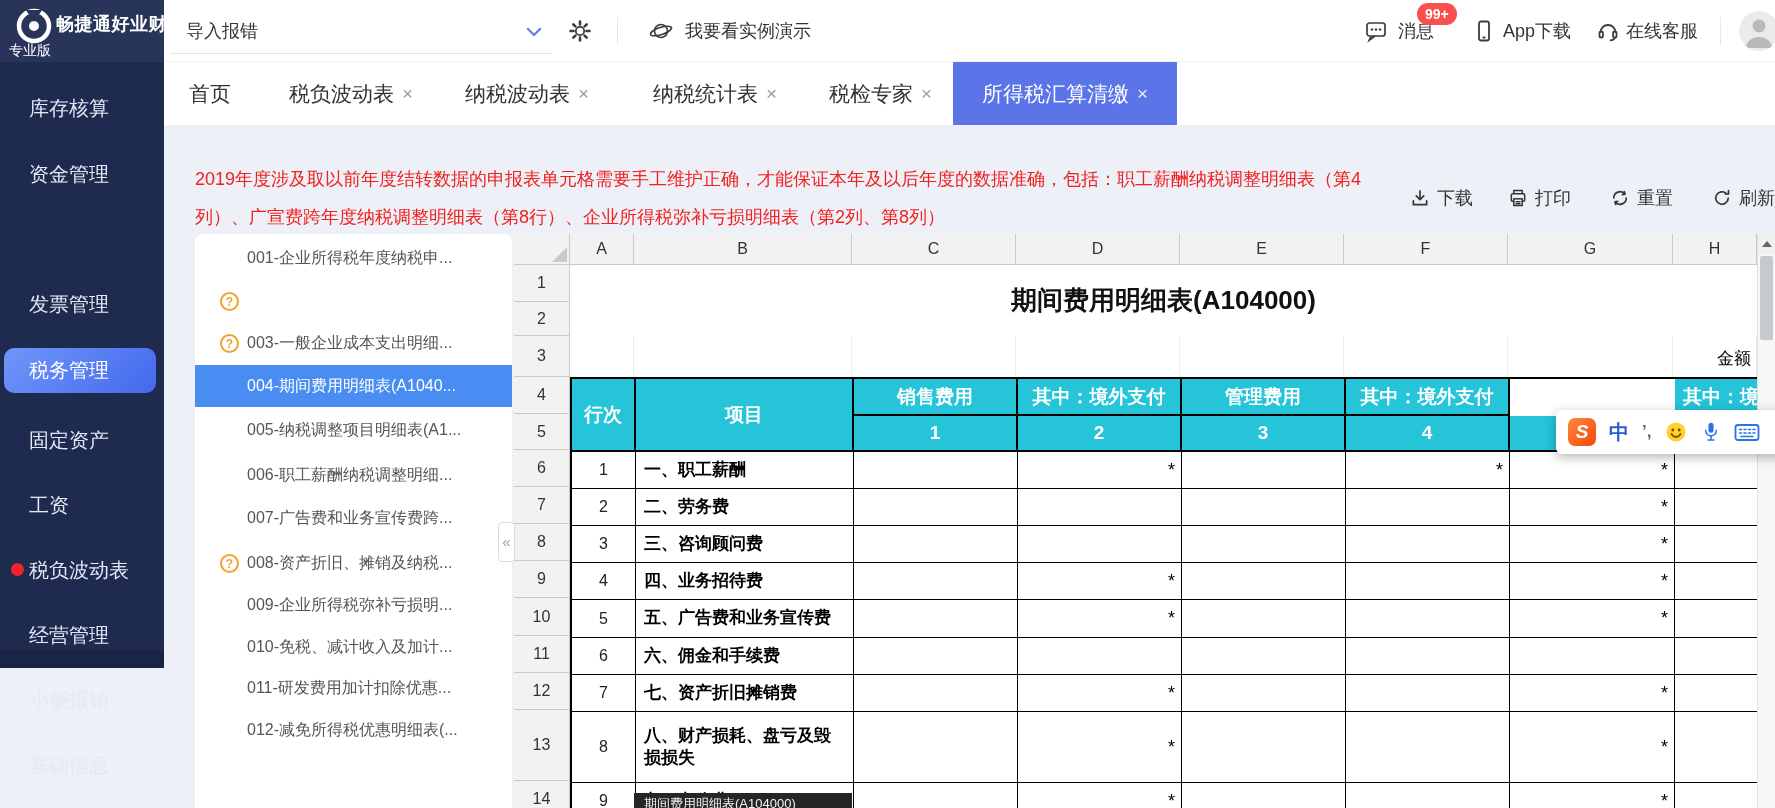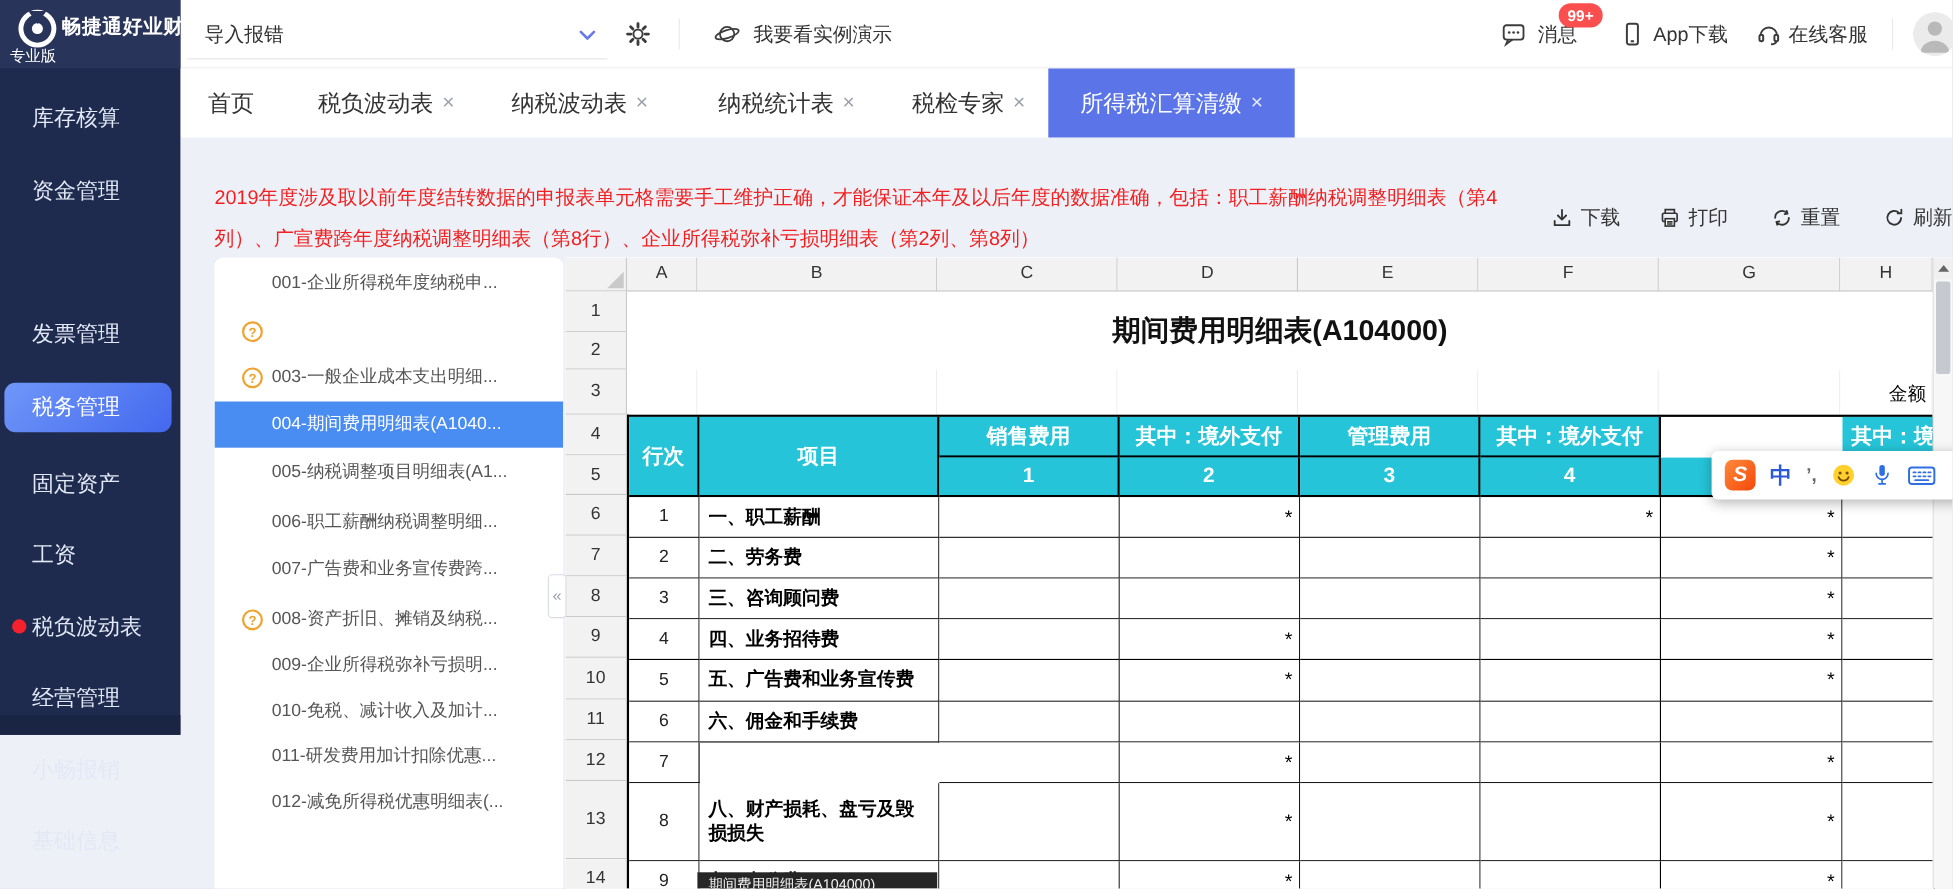--- a/index.html
+++ b/index.html
@@ -355,20 +355,21 @@
       <div class="td no" style="left:0;top:259px;width:64px;height:37px">6</div>
       <div class="td item" style="left:64px;top:259px;width:218px;height:37px">六、佣金和手续费</div>
       <div class="td val" style="left:282px;top:259px;width:164px;height:37px"></div>
       <div class="td val" style="left:446px;top:259px;width:164px;height:37px"></div>
       <div class="td val" style="left:610px;top:259px;width:164px;height:37px"></div>
       <div class="td val" style="left:774px;top:259px;width:164px;height:37px"></div>
       <div class="td val" style="left:938px;top:259px;width:165px;height:37px"></div>
       <div class="td val" style="left:1103px;top:259px;width:84px;height:37px"></div>
 
       <div class="td no" style="left:0;top:296px;width:64px;height:37px">7</div>
+      <div class="td item" style="left:64px;top:296px;width:218px;height:37px">七、资产折旧摊销费</div>
       <div class="td val" style="left:282px;top:296px;width:164px;height:37px"></div>
       <div class="td val" style="left:446px;top:296px;width:164px;height:37px">*</div>
       <div class="td val" style="left:610px;top:296px;width:164px;height:37px"></div>
       <div class="td val" style="left:774px;top:296px;width:164px;height:37px"></div>
       <div class="td val" style="left:938px;top:296px;width:165px;height:37px">*</div>
       <div class="td val" style="left:1103px;top:296px;width:84px;height:37px"></div>
 
       <div class="td no" style="left:0;top:333px;width:64px;height:71px">8</div>
       <div class="td item" style="left:64px;top:333px;width:218px;height:71px">八、财产损耗、盘亏及毁损损失</div>
       <div class="td val" style="left:282px;top:333px;width:164px;height:71px"></div>

